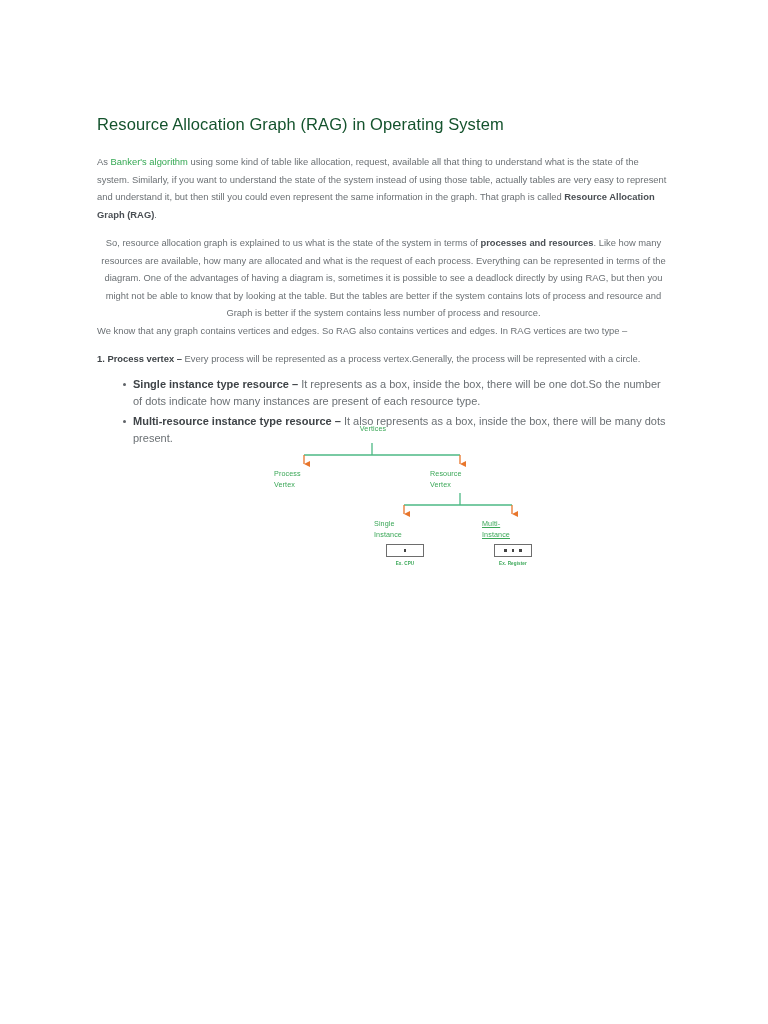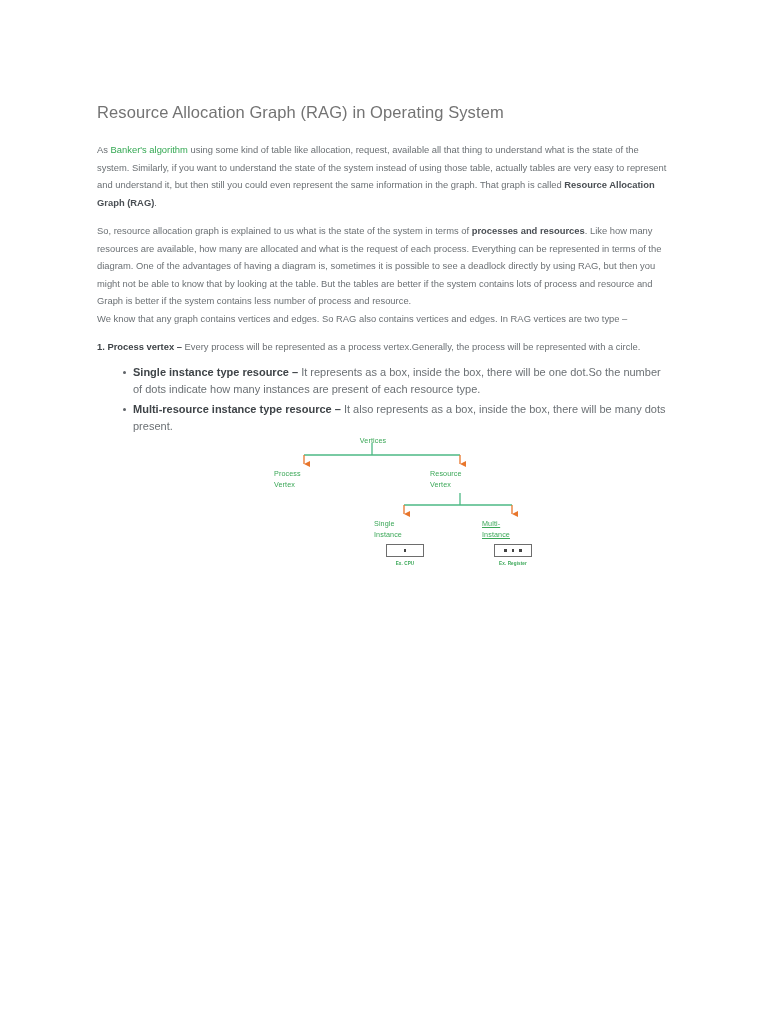--- a/index.html
+++ b/index.html
@@ -24,34 +24,35 @@
   }
   .content {
     position: absolute;
     left: 97px;
     top: 98px;
     width: 573px;
   }
   h1.title {
     font-size: 16.5px;
     font-weight: 400;
-    color: #737373;
-    margin: 4px 0 18px 0;
+    color: #14532d;
+    margin: 16px 0 18px 0;
     letter-spacing: 0.1px;
     line-height: 1.3;
   }
   p.para {
     font-size: 9.4px;
     line-height: 17.5px;
     color: #6b7074;
     margin: 0 0 11px 0;
     text-align: left;
   }
   p.para.tight {
     margin-bottom: 0;
+    text-align: center;
   }
   .lnk {
     color: #34a853;
   }
   .b {
     font-weight: bold;
     color: #4a4f54;
   }
   .numlist {
     margin: 9px 0 0 0;
@@ -202,21 +203,21 @@
 
       <line x1="190" y1="73" x2="190" y2="85" stroke="#4cb884" stroke-width="1.3"></line>
 
       <line x1="134" y1="85" x2="242" y2="85" stroke="#4cb884" stroke-width="1.3"></line>
 
       <line x1="134" y1="85" x2="134" y2="94" stroke="#e8762c" stroke-width="1.3" marker-end="url(#arrowOrange)"></line>
 
       <line x1="242" y1="85" x2="242" y2="94" stroke="#e8762c" stroke-width="1.3" marker-end="url(#arrowOrange)"></line>
     </svg>
 
-    <div class="dlabel" style="left:72px; top:16px; width:62px;">Vertices</div>
+    <div class="dlabel" style="left:72px; top:4px; width:62px;">Vertices</div>
 
     <div class="dlabel" style="left:4px; top:49px; width:62px; text-align:left;">Process
 Vertex</div>
 
     <div class="dlabel" style="left:160px; top:49px; width:64px; text-align:left;">Resource
 Vertex</div>
 
     <div class="dlabel" style="left:104px; top:99px; width:64px; text-align:left;">Single
 Instance</div>
 

